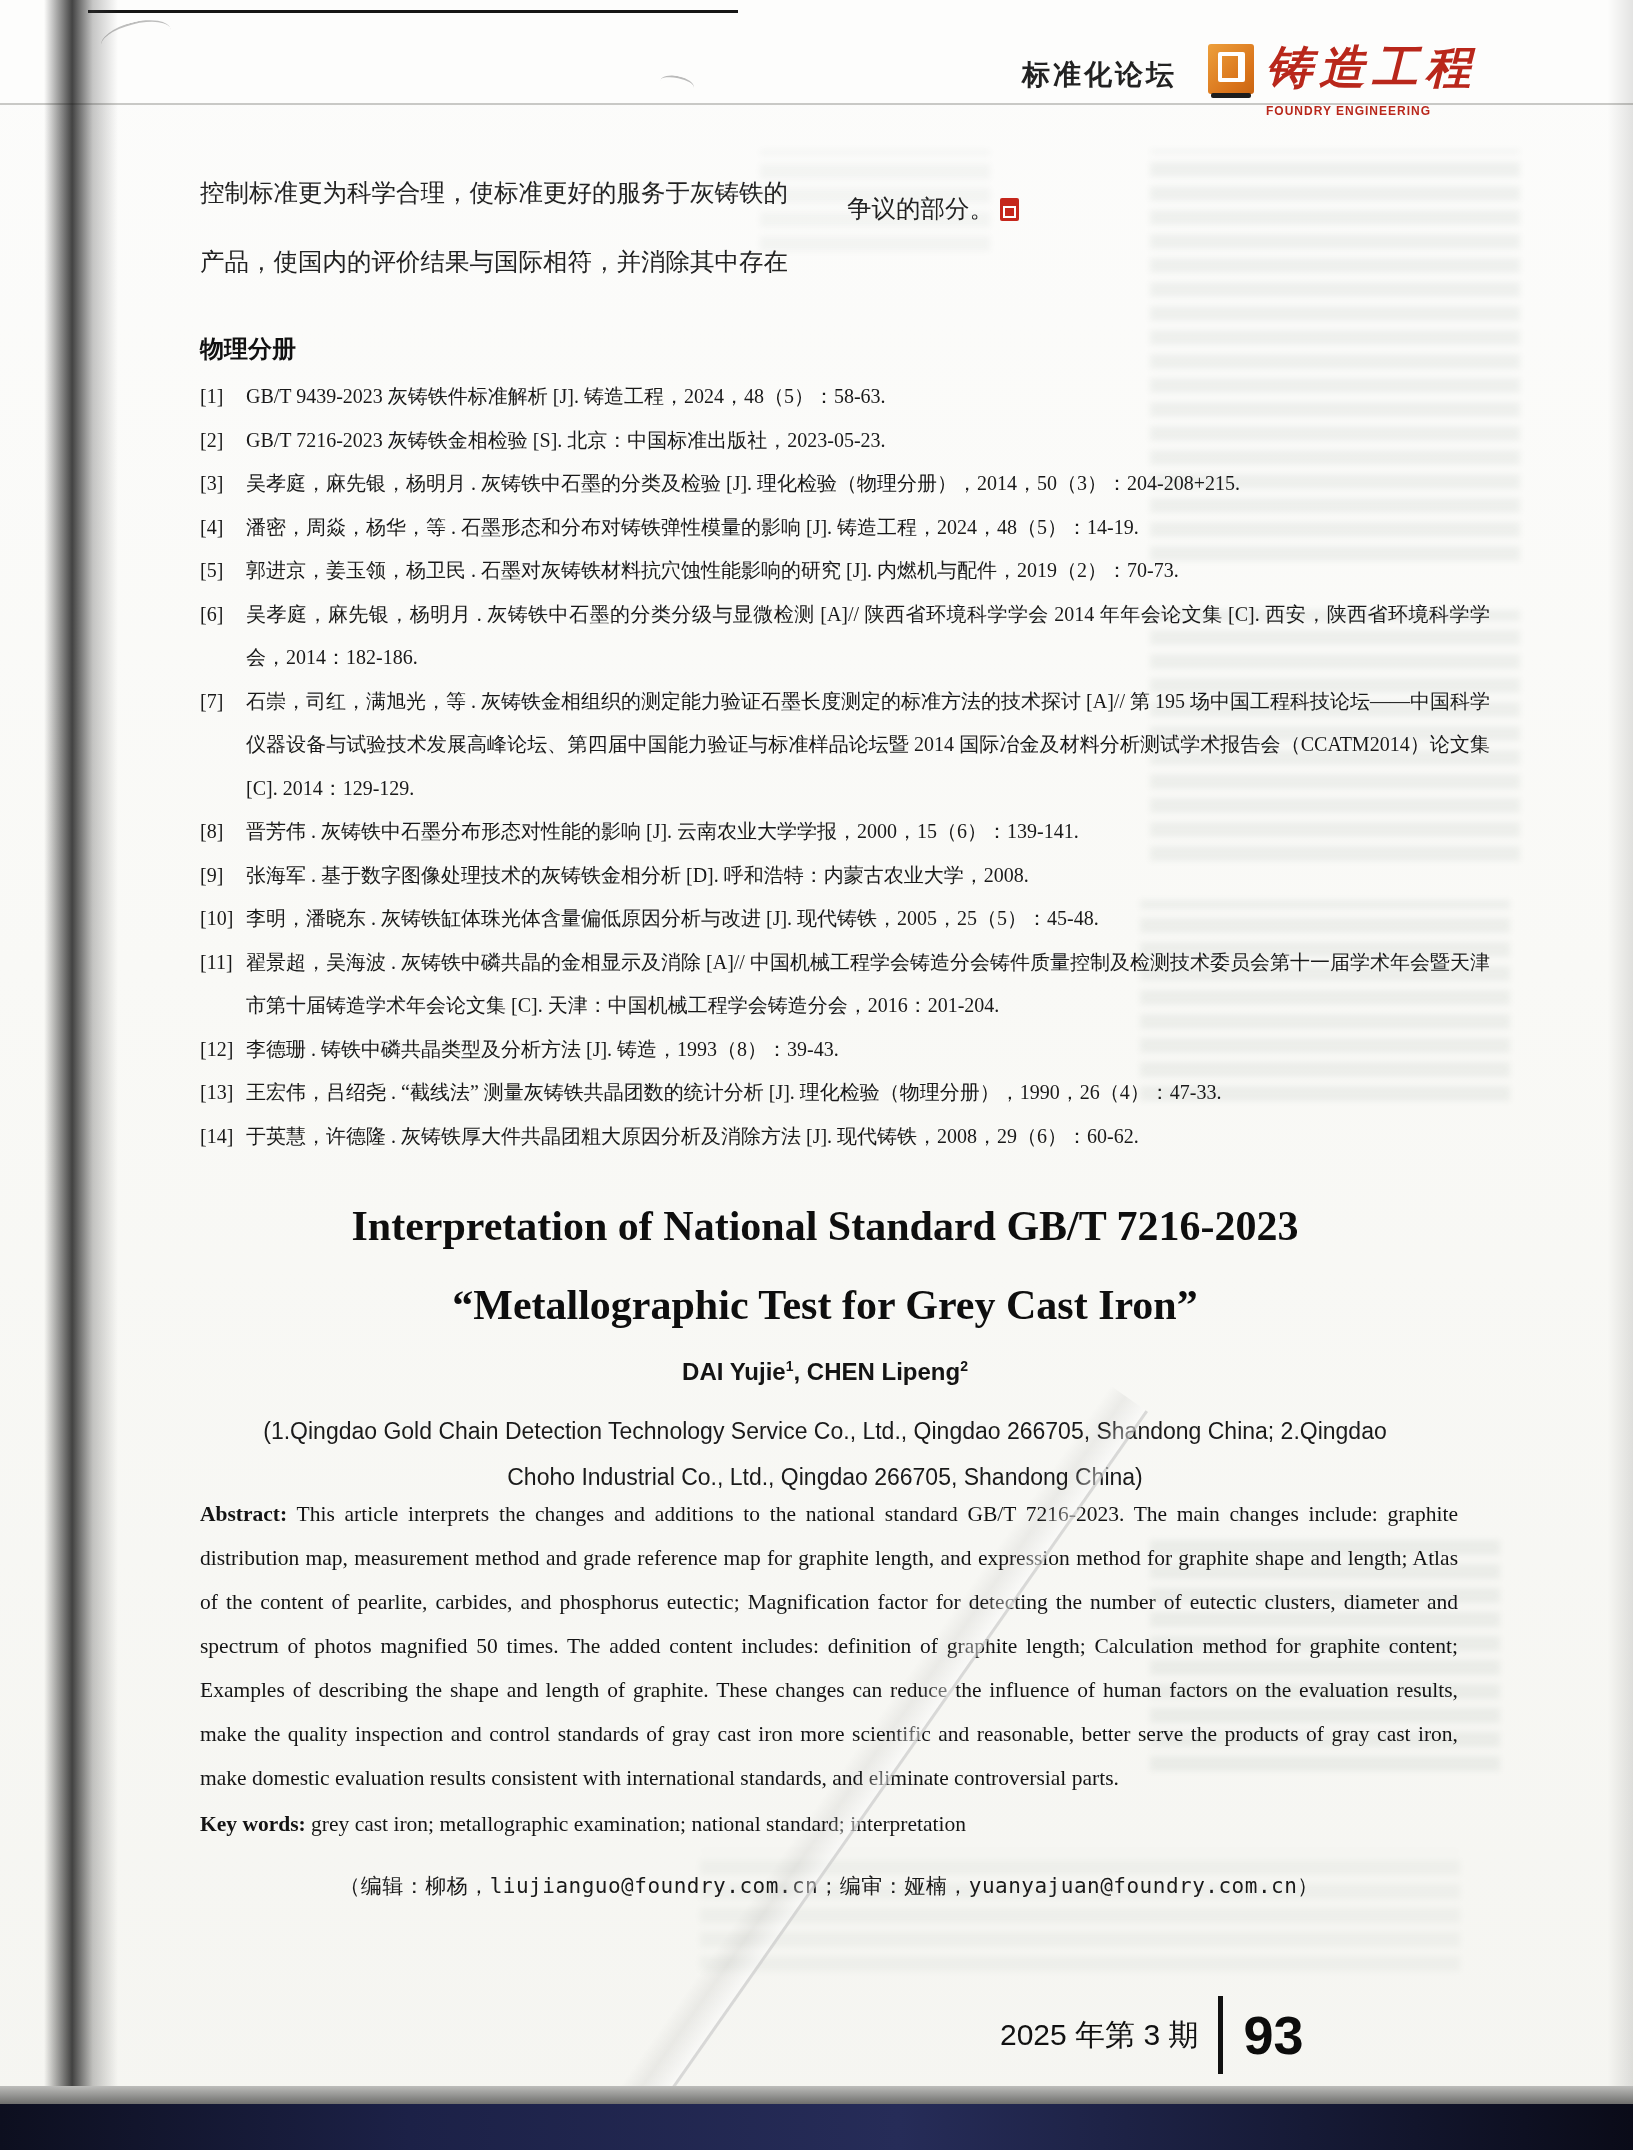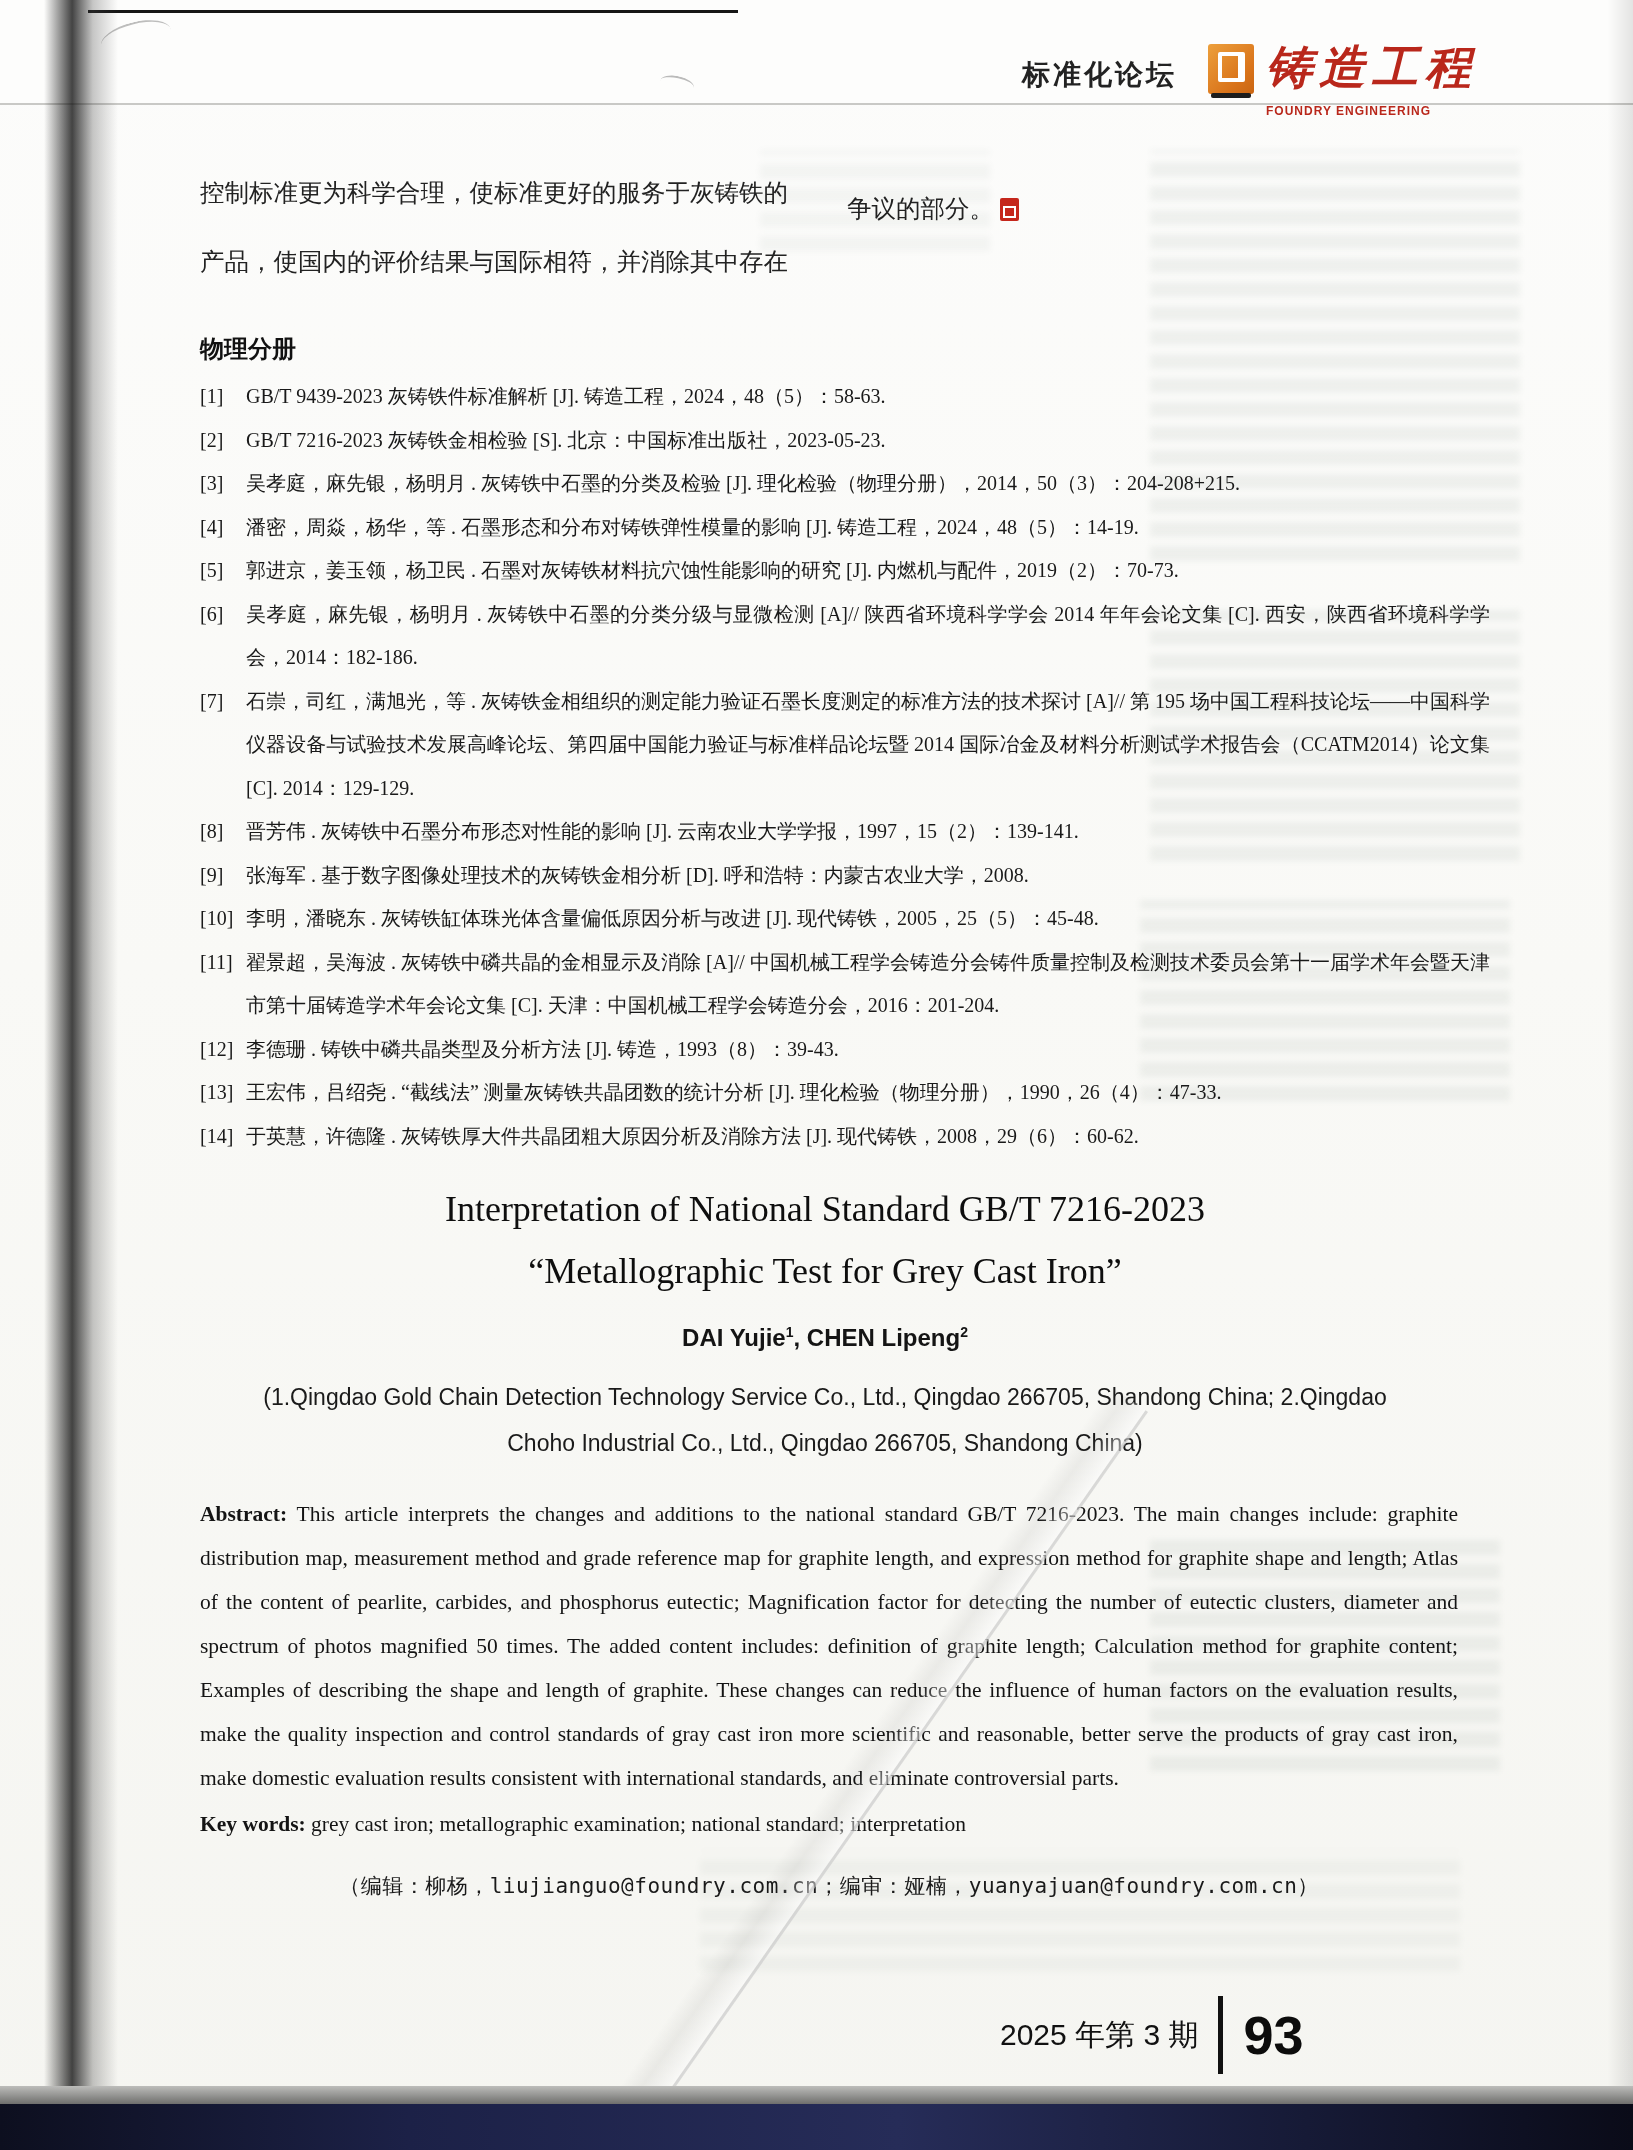--- a/index.html
+++ b/index.html
@@ -48,21 +48,21 @@
   .end-mark{position:absolute;left:1000px;top:198px;width:19px;height:23px;background:#c5271c;border-radius:2px;}
   .end-mark::after{content:"";position:absolute;left:3px;right:3px;bottom:3px;height:8px;border:2px solid #fff;}
   
   .ref-heading{position:absolute;left:200px;top:333px;font-family:"Liberation Sans","DejaVu Sans",sans-serif;
     font-size:24px;font-weight:bold;color:#111;}
   .ref-list{position:absolute;left:200px;top:375px;width:1290px;font-size:20px;line-height:43.5px;color:#191919;}
   .ref-row{position:relative;padding-left:46px;text-align:justify;}
   .ref-label{position:absolute;left:0;top:0;}
   
   .article-head{position:absolute;left:200px;top:1178px;width:1250px;text-align:center;}
-  .article-title{font-size:36px;line-height:62px;font-weight:normal;color:#0e0e0e;margin:0;}
+  .article-title{font-size:42px;line-height:62px;font-weight:bold;color:#0e0e0e;margin:17px;}
   .authors-line{margin-top:22px;font-family:"Liberation Sans","DejaVu Sans",sans-serif;
     font-size:24px;font-weight:bold;color:#141414;}
   .authors-line sup{font-size:14px;}
   .affil-line{margin-top:0;font-family:"Liberation Sans","DejaVu Sans",sans-serif;font-size:23px;line-height:46px;color:#1a1a1a;}
   .affil-first{margin-top:22px;}
   
   .article-body{position:absolute;left:200px;top:1492px;width:1258px;}
   .abstract-p{margin:0;font-size:21.5px;line-height:44px;text-align:justify;color:#141414;}
   .bold-label{font-weight:bold;}
   .keywords-p{margin:2px 0 0 0;font-size:21.5px;line-height:44px;color:#141414;}
@@ -107,21 +107,21 @@
 
   <div class="ref-heading">物理分册</div>
   <div class="ref-list">
       <div class="ref-row"><span class="ref-label">[1]</span><span>GB/T 9439-2023 灰铸铁件标准解析 [J]. 铸造工程，2024，48（5）：58-63.</span></div>
       <div class="ref-row"><span class="ref-label">[2]</span><span>GB/T 7216-2023 灰铸铁金相检验 [S]. 北京：中国标准出版社，2023-05-23.</span></div>
       <div class="ref-row"><span class="ref-label">[3]</span><span>吴孝庭，麻先银，杨明月 . 灰铸铁中石墨的分类及检验 [J]. 理化检验（物理分册），2014，50（3）：204-208+215.</span></div>
       <div class="ref-row"><span class="ref-label">[4]</span><span>潘密，周焱，杨华，等 . 石墨形态和分布对铸铁弹性模量的影响 [J]. 铸造工程，2024，48（5）：14-19.</span></div>
       <div class="ref-row"><span class="ref-label">[5]</span><span>郭进京，姜玉领，杨卫民 . 石墨对灰铸铁材料抗穴蚀性能影响的研究 [J]. 内燃机与配件，2019（2）：70-73.</span></div>
       <div class="ref-row"><span class="ref-label">[6]</span><span>吴孝庭，麻先银，杨明月 . 灰铸铁中石墨的分类分级与显微检测 [A]// 陕西省环境科学学会 2014 年年会论文集 [C]. 西安，陕西省环境科学学会，2014：182-186.</span></div>
       <div class="ref-row"><span class="ref-label">[7]</span><span>石崇，司红，满旭光，等 . 灰铸铁金相组织的测定能力验证石墨长度测定的标准方法的技术探讨 [A]// 第 195 场中国工程科技论坛——中国科学仪器设备与试验技术发展高峰论坛、第四届中国能力验证与标准样品论坛暨 2014 国际冶金及材料分析测试学术报告会（CCATM2014）论文集 [C]. 2014：129-129.</span></div>
-      <div class="ref-row"><span class="ref-label">[8]</span><span>晋芳伟 . 灰铸铁中石墨分布形态对性能的影响 [J]. 云南农业大学学报，1997，15（2）：139-141.</span></div>
+      <div class="ref-row"><span class="ref-label">[8]</span><span>晋芳伟 . 灰铸铁中石墨分布形态对性能的影响 [J]. 云南农业大学学报，2000，15（6）：139-141.</span></div>
       <div class="ref-row"><span class="ref-label">[9]</span><span>张海军 . 基于数字图像处理技术的灰铸铁金相分析 [D]. 呼和浩特：内蒙古农业大学，2008.</span></div>
       <div class="ref-row"><span class="ref-label">[10]</span><span>李明，潘晓东 . 灰铸铁缸体珠光体含量偏低原因分析与改进 [J]. 现代铸铁，2005，25（5）：45-48.</span></div>
       <div class="ref-row"><span class="ref-label">[11]</span><span>翟景超，吴海波 . 灰铸铁中磷共晶的金相显示及消除 [A]// 中国机械工程学会铸造分会铸件质量控制及检测技术委员会第十一届学术年会暨天津市第十届铸造学术年会论文集 [C]. 天津：中国机械工程学会铸造分会，2016：201-204.</span></div>
       <div class="ref-row"><span class="ref-label">[12]</span><span>李德珊 . 铸铁中磷共晶类型及分析方法 [J]. 铸造，1993（8）：39-43.</span></div>
       <div class="ref-row"><span class="ref-label">[13]</span><span>王宏伟，吕绍尧 . “截线法” 测量灰铸铁共晶团数的统计分析 [J]. 理化检验（物理分册），1990，26（4）：47-33.</span></div>
       <div class="ref-row"><span class="ref-label">[14]</span><span>于英慧，许德隆 . 灰铸铁厚大件共晶团粗大原因分析及消除方法 [J]. 现代铸铁，2008，29（6）：60-62.</span></div>
     </div>
 
   <div class="article-head">
     <h1 class="article-title">Interpretation of National Standard GB/T 7216-2023</h1>

